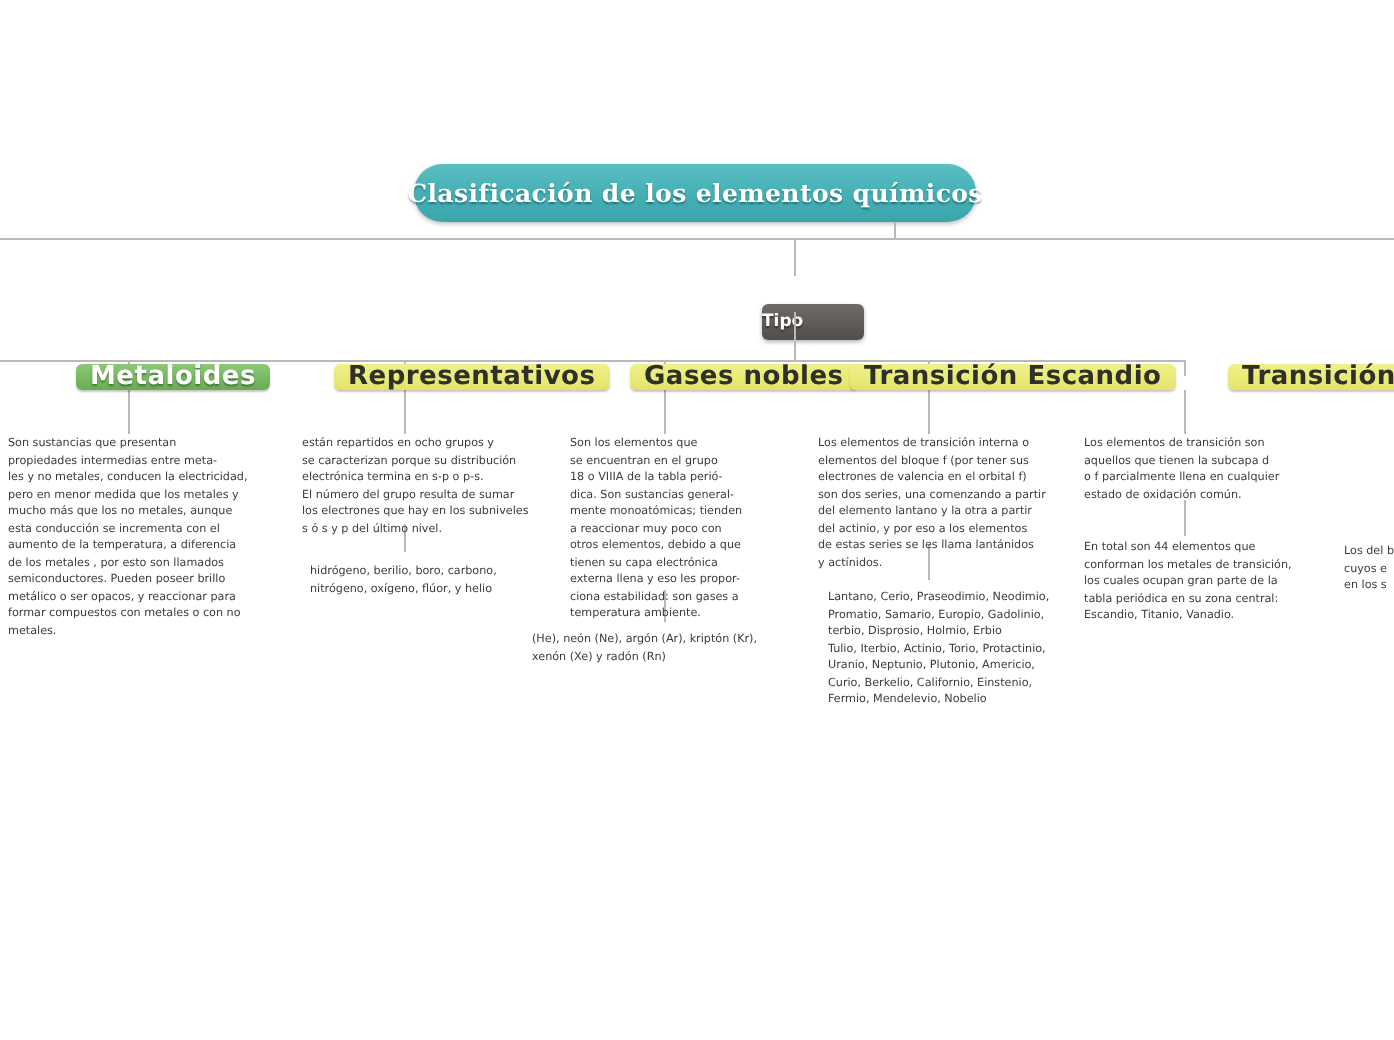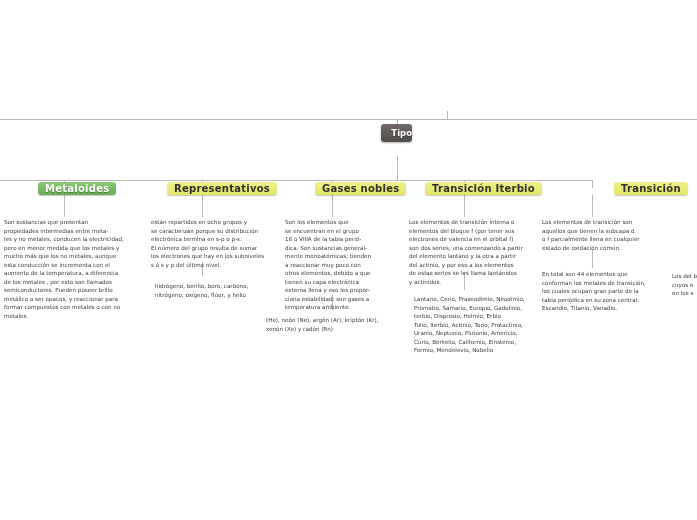--- a/index.html
+++ b/index.html
@@ -53,29 +53,29 @@
     font-size: 12.5px;
     letter-spacing: 0.2px;
     text-shadow: 0 1px 1px rgba(0,0,0,0.35);
     white-space: nowrap;
   }
 
   
   #tipo-node {
     position: absolute;
     left: 381px;
-    top: 124px;
-    width: 31px;
+    top: 152px;
+    width: 51px;
     height: 18px;
     border-radius: 3px;
     background: linear-gradient(to bottom, #706b69 0%, #615c5a 50%, #514d4b 100%);
     box-shadow: 0 1px 2px rgba(0,0,0,0.3);
     display: flex;
     align-items: center;
-    justify-content: flex-end;
+    justify-content: flex-start;
     box-sizing: border-box;
   }
   #tipo-node .label {
     color: #ffffff;
     font-size: 8.5px;
     font-weight: bold;
     text-shadow: 0 1px 1px rgba(0,0,0,0.45);
     white-space: nowrap;
   }
 
@@ -86,21 +86,21 @@
     border-radius: 3px;
     display: flex;
     align-items: center;
     justify-content: center;
     padding: 0 7px;
     box-sizing: border-box;
     box-shadow: 0 1px 1px rgba(0,0,0,0.22);
     white-space: nowrap;
   }
   .chip .label {
-    font-size: 10px;
+    font-size: 13px;
     font-weight: bold;
     letter-spacing: 0.25px;
     line-height: 1;
   }
   .chip.green {
     background: linear-gradient(to bottom, #8cc878 0%, #79bb63 50%, #68ad52 100%);
   }
   .chip.green .label {
     color: #ffffff;
     text-shadow: 0 1px 1px rgba(0,0,0,0.35);
@@ -135,20 +135,23 @@
   #clip-right .para {
     left: 0;
     width: 120px;
   }
 </style>
 </head>
 <body>
 
 <div id="canvas">
 
+  <div id="root-node">
+    <span class="label">Clasificación de los elementos químicos</span>
+  </div>
 
   <div class="line v" style="left:447px; top:111px; height:8px;"></div>
 
   <div class="line h" style="left:0px; top:119px; width:697px;"></div>
 
   <div class="line v" style="left:397px; top:119px; height:19px;"></div>
 
   <div id="tipo-node">
     <span class="label">Tipo</span>
   </div>
@@ -177,21 +180,21 @@
   <div class="chip green" style="left:38px; top:182px;">
     <span class="label">Metaloides</span>
   </div>
   <div class="chip yellow" style="left:167px; top:182px;">
     <span class="label">Representativos</span>
   </div>
   <div class="chip yellow" style="left:303px; top:182px;margin-left:12px;">
     <span class="label">Gases nobles</span>
   </div>
   <div class="chip yellow" style="left:425px; top:182px;">
-    <span class="label">Transición Iterbio</span>
+    <span class="label">Transición Escandio</span>
   </div>
   <div class="chip yellow" style="left:569px; top:182px;margin-left:45px;">
     <span class="label">Transición</span>
   </div>
 
   <div class="para" style="left:4px; top:218px; width:130px;">Son sustancias que presentan
 propiedades intermedias entre meta-
 les y no metales, conducen la electricidad,
 pero en menor medida que los metales y
 mucho más que los no metales, aunque

